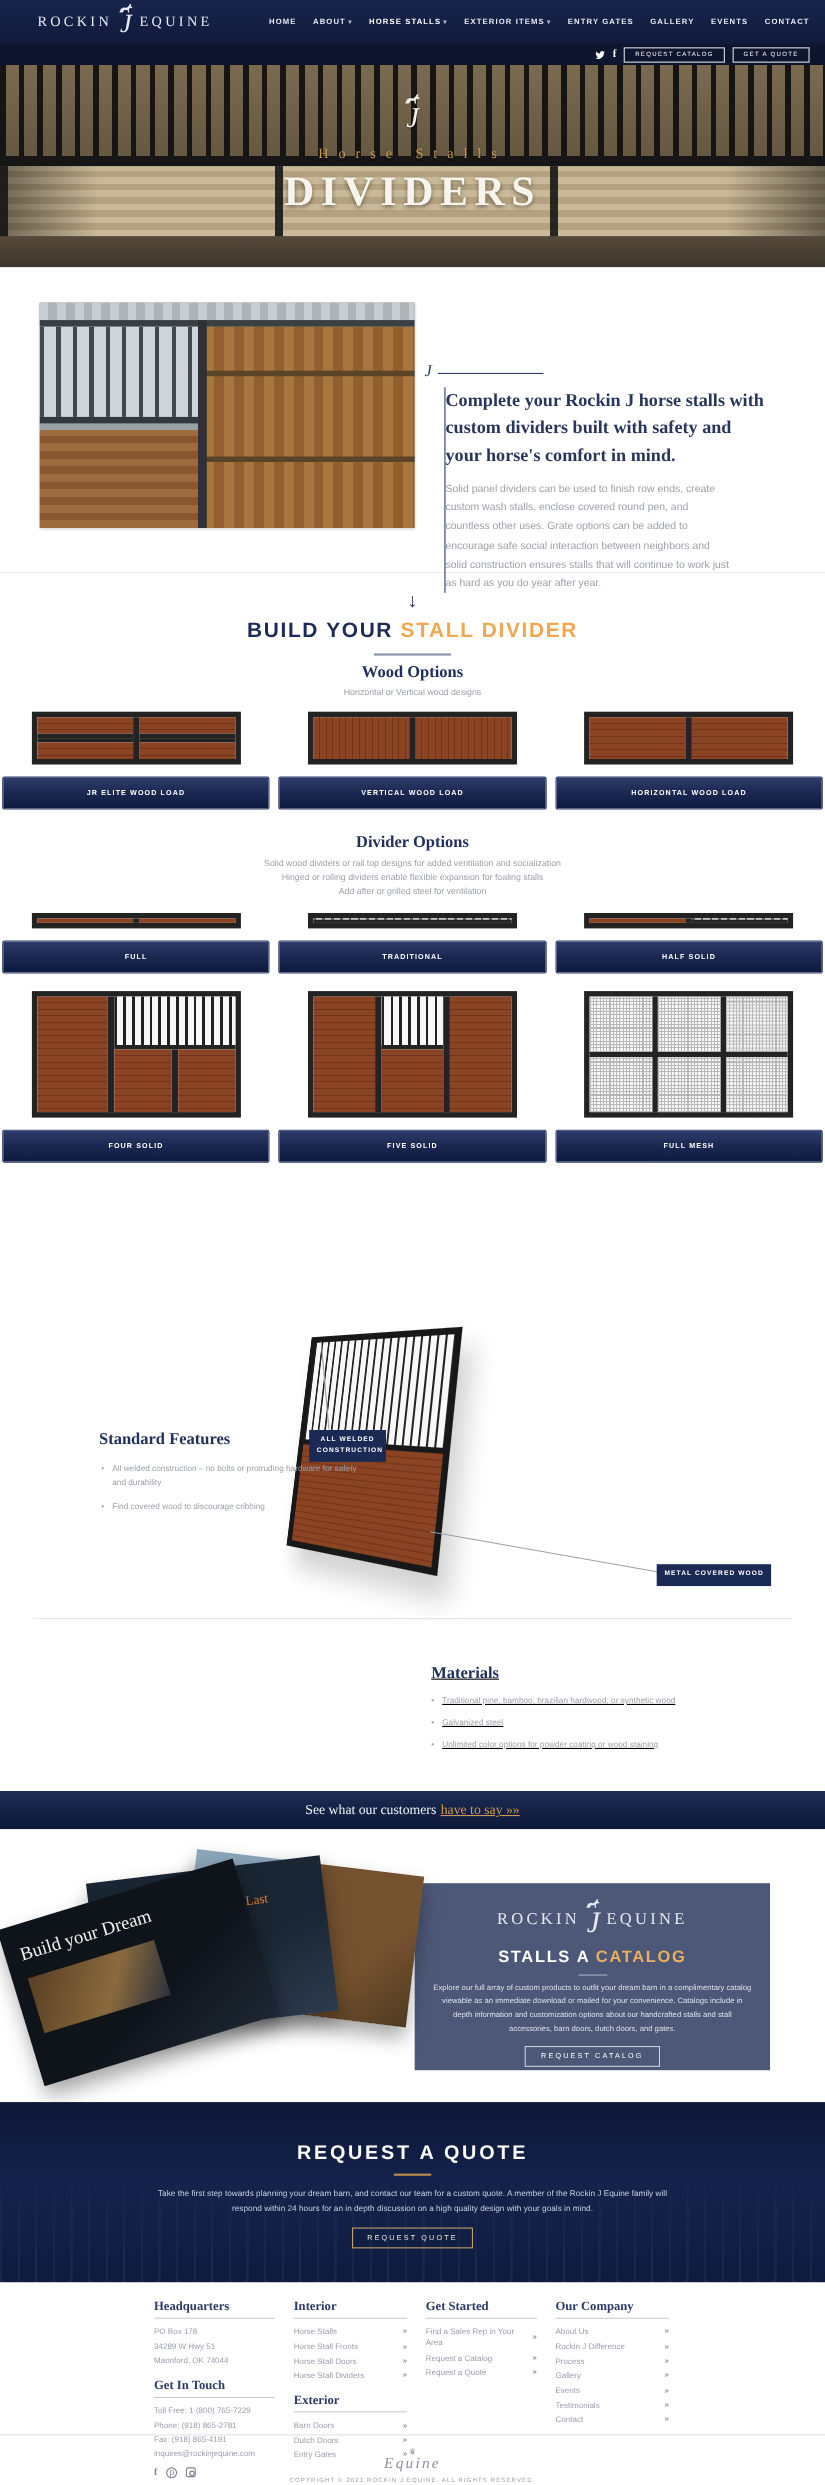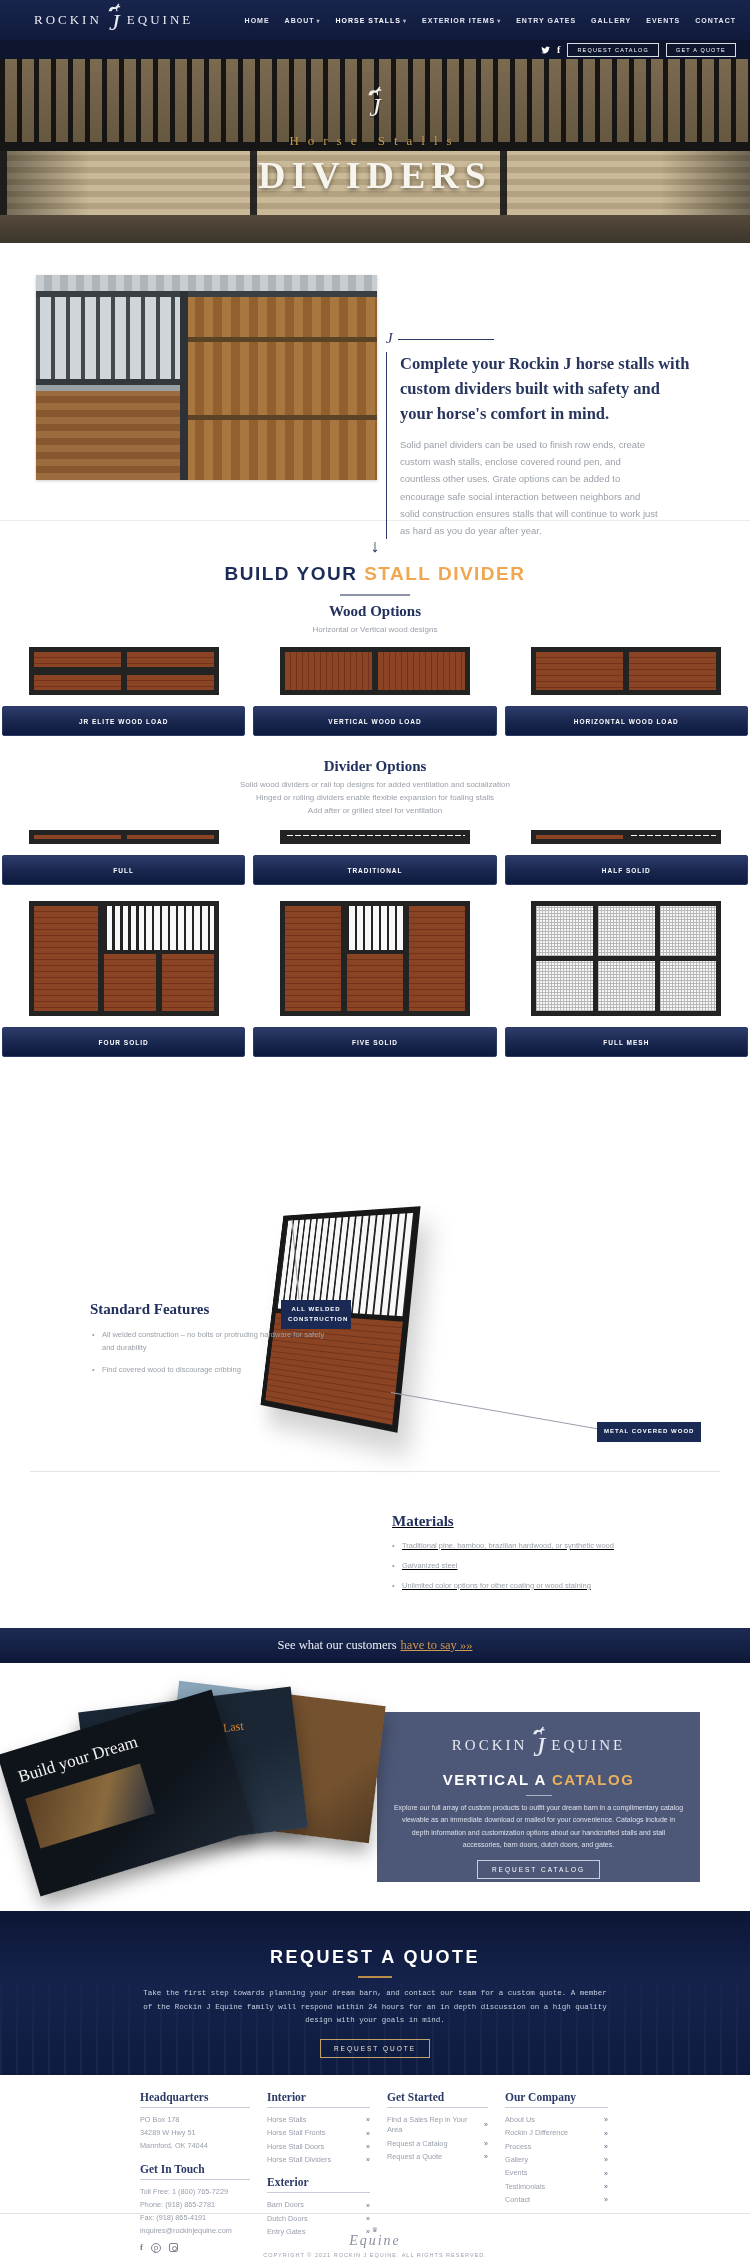--- a/index.html
+++ b/index.html
@@ -47,21 +47,21 @@
   .p-frame-top { position:absolute; top:16px; left:0; right:0; height:6px; background:#3a3f43; }
   .p-grill { position:absolute; left:0; top:22px; width:150px; height:88px; background-image:repeating-linear-gradient(90deg,#43484d 0 4px, rgba(0,0,0,0) 4px 15px); background-color:#cfd5d8; border-bottom:6px solid #33383c; }
   .p-wood-left { position:absolute; left:0; top:116px; width:150px; bottom:0; background:repeating-linear-gradient(0deg,#9c6b3e 0 7px,#875830 7px 14px); }
   .p-wood-right { position:absolute; left:150px; top:22px; right:0; bottom:0; background:repeating-linear-gradient(90deg,#a8763f 0 9px,#91602e 9px 18px); }
   .p-rail { position:absolute; left:150px; right:0; height:5px; background:#5a4327; }
   .p-post { position:absolute; left:144px; top:16px; width:8px; bottom:0; background:#2e3236; }
   .intro-text { position:absolute; left:386px; top:88px; width:310px; }
   .j-line { display:flex; align-items:center; gap:5px; }
   .j-glyph { font-family:"Liberation Serif", serif; font-style:italic; font-size:15px; color:#2b3a66; line-height:1; }
   .j-hline { width:96px; height:1px; background:#2b3a66; margin-top:2px; }
-  .intro-body { margin-top:6px; margin-left:0; border-left:1px solid #2b3a66; padding-left:13px; }
+  .intro-body { margin-top:6px; margin-left:18px; border-left:1px solid #2b3a66; }
   .intro-heading { font-family:"Liberation Serif", serif; font-size:16.5px; line-height:1.5; color:#28365e; width:295px; }
   .intro-para { margin-top:10px; font-size:9.5px; line-height:1.8; color:#9ba1a9; width:262px; }
 
   
   .builder { height:675px; border-top:1px solid #ececec; overflow:hidden; text-align:center; }
   .down-arrow { margin-top:16px; color:#22305d; font-size:18px; line-height:1; }
   .build-title { margin-top:8px; font-size:19px; font-weight:bold; letter-spacing:1.5px; }
   .build-title .navy { color:#1d2b58; }
   .build-title .gold { color:#f0a74f; }
   .title-rule { width:70px; height:2px; background:#8a93a8; margin:9px auto 7px; }
@@ -137,21 +137,21 @@
   .b3 .b3-photo { margin-top:12px; width:120px; height:52px; background:linear-gradient(120deg,#5a3f24,#8a6a3d 60%,#2c313c); }
 
   
   .quote { position:relative; height:164px; background:linear-gradient(180deg,#0c1636,#15234c 45%,#0e1b3f); overflow:hidden; text-align:center; }
   .quote::before { content:""; position:absolute; left:0; right:0; top:0; bottom:0;
      background-image:repeating-linear-gradient(90deg, rgba(255,255,255,.05) 0 2px, rgba(0,0,0,0) 2px 16px);
      -webkit-mask-image:linear-gradient(180deg, rgba(0,0,0,0) 0 30%, #000 100%); mask-image:linear-gradient(180deg, rgba(0,0,0,0) 0 30%, #000 100%); }
   .quote-inner { position:relative; z-index:2; padding-top:36px; }
   .quote-title { color:#fff; font-size:18px; font-weight:bold; letter-spacing:2.5px; }
   .quote-rule { width:34px; height:2px; background:#b98c4a; margin:8px auto 9px; }
-  .quote-body { width:470px; margin:0 auto; font-size:7.5px; line-height:1.8; color:#c6cddd;font-family:Liberation Mono, monospace; }
+  .quote-body { width:470px; margin:0 auto; font-size:7.5px; line-height:1.8; color:#c6cddd; }
   .quote-btn { display:inline-block; margin-top:11px; border:1px solid #c2a express06a; border:1px solid #c2a06a; color:#f0e6d2; font-size:6.5px; letter-spacing:2px; padding:5px 13px; cursor:pointer; background:transparent; }
 
   
   .footer { position:relative; height:184px; background:#fff; padding-top:16px; }
   .foot-grid { margin-left:140px; width:470px; display:grid; grid-template-columns:110px 103px 101px 103px; column-gap:17px; }
   .fh { font-family:"Liberation Serif", serif; font-size:11.5px; color:#2b3a66; border-bottom:1px solid #c7ccd8; padding-bottom:4px; margin-bottom:7px; font-weight:bold; }
   .fh.mt { margin-top:11px; }
   .fline { font-size:7.3px; color:#989eac; line-height:1.45; margin-bottom:2.5px; }
   .flink { display:flex; justify-content:space-between; align-items:center; font-size:7.3px; color:#989eac; line-height:1.42; margin-bottom:3px; cursor:pointer; }
   .flink .chev { color:#5a6franklin88; color:#5a6788; font-size:7px; }
@@ -410,21 +410,21 @@
     <li>Find covered wood to discourage cribbing</li>
   </ul>
   <div class="badge badge-weld">ALL WELDED CONSTRUCTION</div>
   <div class="badge badge-wood">METAL COVERED WOOD</div>
   <div class="feat-hr"></div>
   <div class="materials">
     <h3 class="h-serif" style="text-align:left">Materials</h3>
     <ul>
       <li>Traditional pine, bamboo, brazilian hardwood, or synthetic wood</li>
       <li>Galvanized steel</li>
-      <li>Unlimited color options for other coating or wood staining</li>
+      <li>Unlimited color options for powder coating or wood staining</li>
     </ul>
   </div>
 </section>
 
 <section class="banner">
   <span class="btext">See what our customers</span>
   <span class="blink">have to say »»</span>
 </section>
 
 <section class="catalog">
@@ -433,21 +433,21 @@
       <span class="word">ROCKIN</span>
       <span class="brand-j">
         <svg viewBox="0 0 40 24">
             <path d="M4 22 L8 13 L14 10 L22 11 L27 6 L30 1 L33 3 L31 7 L36 9 L34 12 L30 11 L27 15 L28 22 L25 22 L24 16 L16 16 L12 22 Z"></path>
           </svg>
         <span class="jchar">J</span>
       </span>
       <span class="word">EQUINE</span>
     </div>
     <div class="cat-title">
-      <span class="white">VERTICAL A</span>
+      <span class="white">STALLS A</span>
       <span class="gold">CATALOG</span>
     </div>
     <div class="cat-rule"></div>
     <p class="cat-body">Explore our full array of custom products to outfit your dream barn in a complimentary catalog viewable as an immediate download or mailed for your convenience. Catalogs include in depth information and customization options about our handcrafted stalls and stall accessories, barn doors, dutch doors, and gates.</p>
     <button class="cat-btn">REQUEST CATALOG</button>
   </div>
   <div class="brochures">
     <div class="brochure b1"></div>
     <div class="brochure b2">
       <div class="b2-title">Custom Elegance Made to Last</div>

